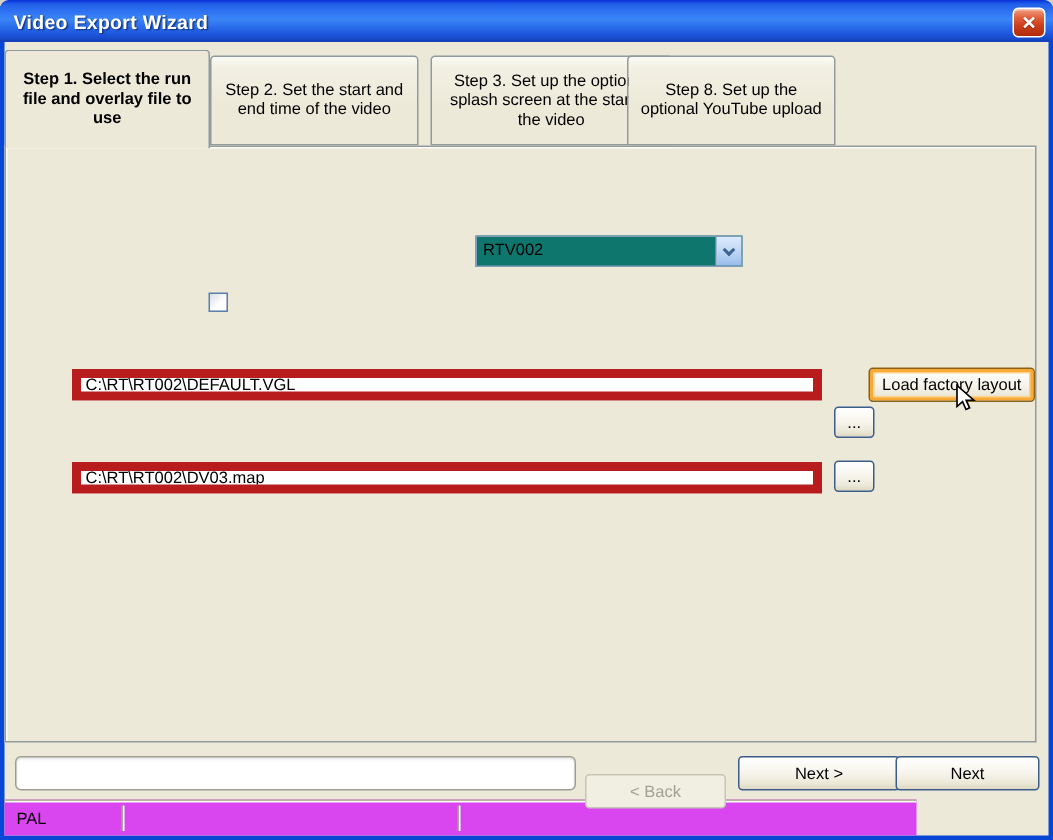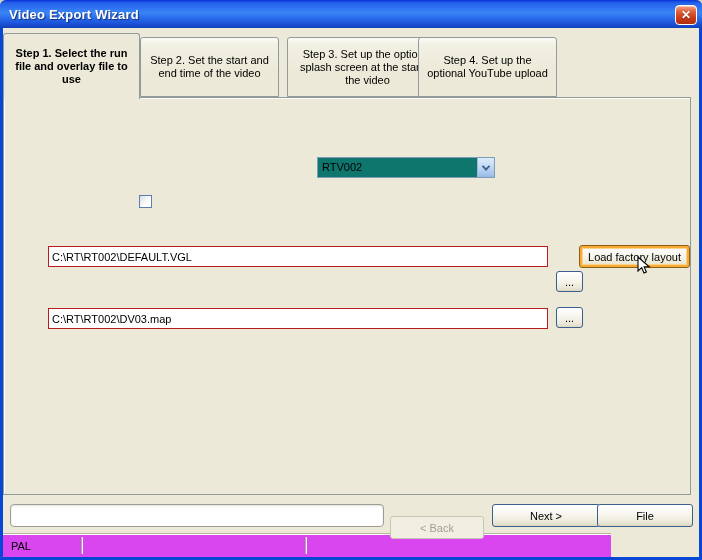--- a/index.html
+++ b/index.html
@@ -84,21 +84,21 @@
 
   
   .checkbox {
     position:absolute; left:136px; top:167px; width:13px; height:13px;
     border:1px solid #5a7fb0; background:linear-gradient(135deg,#d8dde4 0%,#fff 60%);
     z-index:4;
   }
 
   
   .field {
-    position:absolute; height:21px; border:1px solid #b91c1c; background:#fff;
+    position:absolute; height:21px; border:6px solid #b91c1c; background:#fff;
     font-family:"Liberation Sans", sans-serif; font-size:11px; padding:0 3px; color:#000; z-index:4;
   }
 
   
   .xp-btn {
     position:absolute; border:1px solid #3b5e8c; border-radius:3px;
     background:linear-gradient(180deg,#ffffff 0%,#f6f4eb 50%,#ece8d8 82%,#ddd8c2 100%);
     font-family:"Liberation Sans", sans-serif; font-size:11px; color:#000;
     display:flex; align-items:center; justify-content:center; z-index:4; padding:0;
   }
@@ -147,21 +147,21 @@
     <div class="tab tab1 selected">
       <span>Step 1. Select the run file and overlay file to use</span>
     </div>
     <div class="tab tab2">
       <span>Step 2. Set the start and end time of the video</span>
     </div>
     <div class="tab tab3">
       <span>Step 3. Set up the optional splash screen at the start of the video</span>
     </div>
     <div class="tab tab4">
-      <span>Step 4. Set up the optional YouTube upload</span>
+      <span>Step 8. Set up the optional YouTube upload</span>
     </div>
 
     <div class="tab-pane"></div>
 
     <span class="lbl" style="left:232px; top:133px;">Select Run file</span>
     <div class="combo">
       <span class="combo-text">RTV002</span>
       <span class="combo-btn">
         <span class="chev"></span>
       </span>
@@ -192,21 +192,21 @@
     </span>
 
     <div class="progress"></div>
     <button class="xp-btn disabled" style="left:387px; top:476px; width:94px; height:23px;" disabled="">
       <span>&lt; Back</span>
     </button>
     <button class="xp-btn" style="left:489px; top:476px; width:108px; height:23px;">
       <span>Next &gt;</span>
     </button>
     <button class="xp-btn" style="left:594px; top:476px; width:96px; height:23px;">
-      <span>File</span>
+      <span>Next</span>
     </button>
 
     <div class="statusbar">
       <span class="pane-text">PAL</span>
       <span class="sdiv sdiv1"></span>
       <span class="sdiv sdiv2"></span>
     </div>
 
   </div>
 </div>

